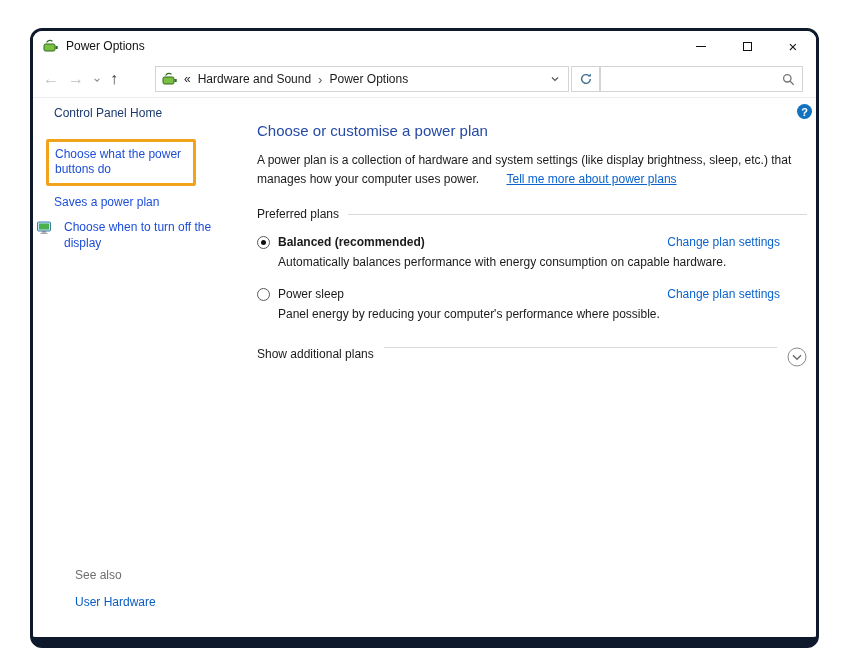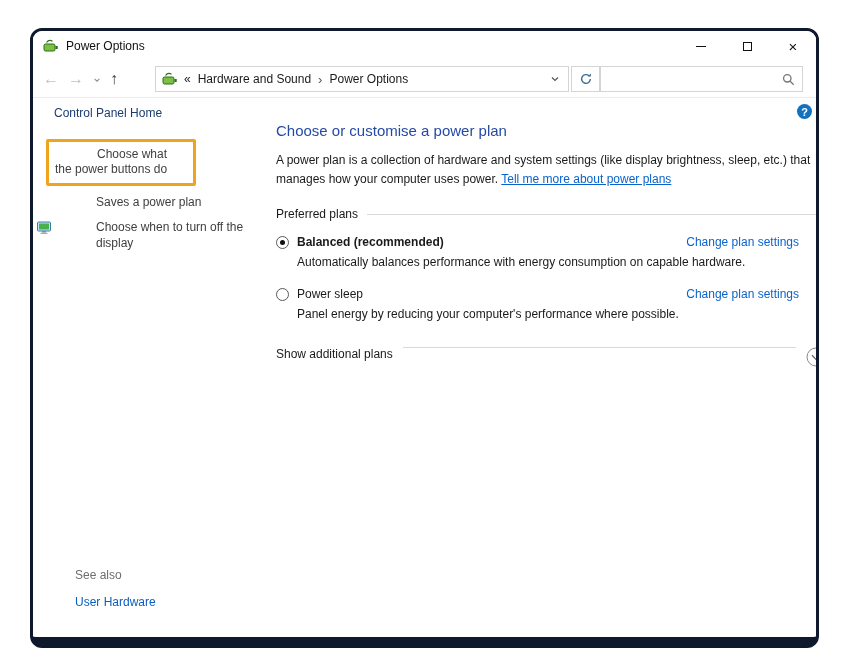--- a/index.html
+++ b/index.html
@@ -45,36 +45,36 @@
 
   
   .content { position: relative; height: 539px; background: #fff; font-size: 12px; color: #1a1a1a; }
   .help-badge { position: absolute; top: 6px; right: 4px; width: 15px; height: 15px;
     border-radius: 50%; background: #1272bf; color: #fff; font-size: 11px; font-weight: bold;
     display: flex; align-items: center; justify-content: center; }
 
   
   .sidebar { position: absolute; left: 21px; top: 8px; width: 205px; line-height: 1.3; }
   .cp-home { color: #1c3a6e; margin-bottom: 17px; cursor: default; }
-  .task-link { color: #404040; cursor: pointer; margin-left: 42px; }
+  .task-link { color: #1d4ed8; cursor: pointer; }
   .task-box { border: 3px solid #f0a31b; border-radius: 2px; padding: 5px 6px; width: 150px;
     margin-left: -8px; margin-bottom: 9px; }
   .task-row { margin-bottom: 10px; }
-  .task-with-icon { display: flex; margin-left: -17px; }
+  .task-with-icon { display: flex; margin-left: -17px; gap: 10px; }
   .task-with-icon .t-icon { flex: none; margin-right: 3px; margin-top: 1px; display: inline-flex; }
   .task-with-icon .task-link { width: 152px; display: inline-block; }
   .see-also { position: absolute; left: 21px; top: 462px; }
   .see-also-label { color: #6e6e6e; margin-bottom: 11px; }
   .see-also-link { color: #0a5dc2; cursor: pointer; }
 
   
-  .main { position: absolute; left: 243px; top: 0; width: 550px; }
+  .main { position: absolute; left: 224px; top: 0; width: 550px; }
   .main h1 { font-size: 15px; font-weight: normal; color: #254aa5; margin: 24px 0 12px 0; }
   .intro { width: 536px; line-height: 1.6; margin-bottom: 18px; }
-  .link { color: #0a63cc; cursor: pointer; }
+  .link { color: #0a63cc; cursor: pointer; margin-left: 24px; }
   .link.u { text-decoration: underline; }
   .section-row { display: flex; align-items: center; margin-bottom: 14px; }
   .section-row .rule { flex: 1; height: 1px; background: #d9d9d9; margin-left: 9px; }
   .plan { margin-bottom: 16px; }
   .plan-head { display: flex; align-items: center; padding-right: 27px; justify-content: space-between; }
   .radio { width: 13px; height: 13px; border: 1px solid #595959; border-radius: 50%;
     background: #fff; position: relative; flex: none; }
   .radio.selected::after { content: ""; position: absolute; inset: 3px; border-radius: 50%; background: #111; }
   .plan-name { margin-left: 8px; }
   .plan-name.bold { font-weight: bold; }

